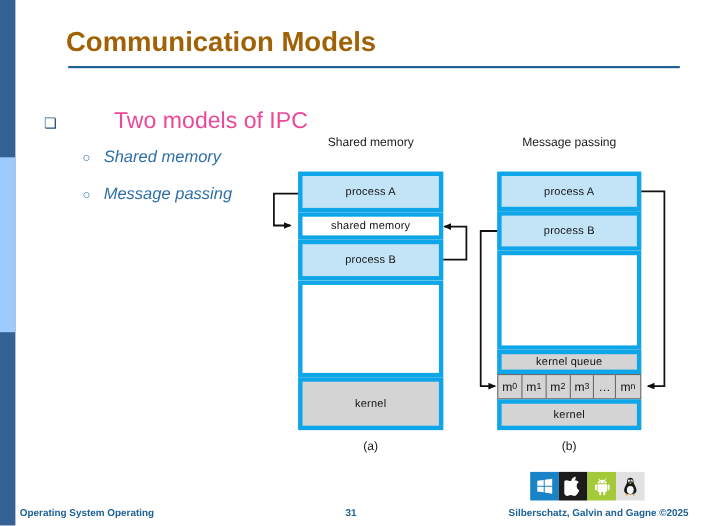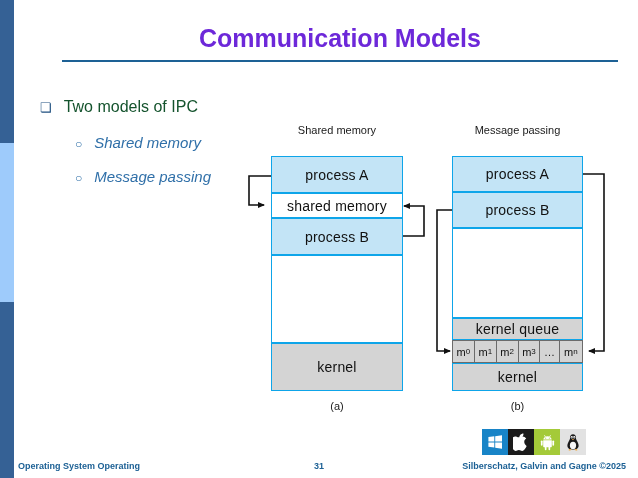--- a/index.html
+++ b/index.html
@@ -35,24 +35,23 @@
     height: 159px;
     background: #9ecbfb;
   }
 
   
   .title {
     position: absolute;
     left: 60px;
     top: 24px;
     width: 560px;
-    text-align: center;
     font-size: 25px;
     font-weight: bold;
-    color: #6d28d9;
+    color: #a16207;
     letter-spacing: 0px;
     white-space: nowrap;
   }
   .title-rule {
     position: absolute;
     left: 62px;
     top: 60px;
     width: 556px;
     height: 2px;
     background: #1d6195;
@@ -66,22 +65,23 @@
     display: flex;
     align-items: baseline;
     gap: 12px;
   }
   .bullet-l1 .glyph {
     color: #1d4e7f;
     font-size: 13px;
     line-height: 1;
   }
   .bullet-l1 .txt {
-    font-size: 16px;
-    color: #14532d;
+    font-size: 21px;
+    color: #ec4899;
+    margin-left: 40px;
   }
 
   .bullet-l2 {
     position: absolute;
     left: 75px;
     display: flex;
     align-items: baseline;
     gap: 12px;
   }
   .bullet-l2 .glyph {
@@ -110,22 +110,22 @@
     font-size: 11px;
     color: #1a1a1a;
     text-align: center;
     white-space: nowrap;
   }
 
   
   .dbox {
     position: absolute;
     box-sizing: border-box;
-    border: 1px solid #0ea5e9;
-    font-size: 14px;
+    border: 4px solid #0ea5e9;
+    font-size: 10px;
     color: #111111;
     display: flex;
     align-items: center;
     justify-content: center;
     letter-spacing: .2px;
   }
   .fill-blue  { background: #c3e4f6; }
   .fill-white { background: #ffffff; }
   .fill-gray  { background: #d4d4d4; }
 

